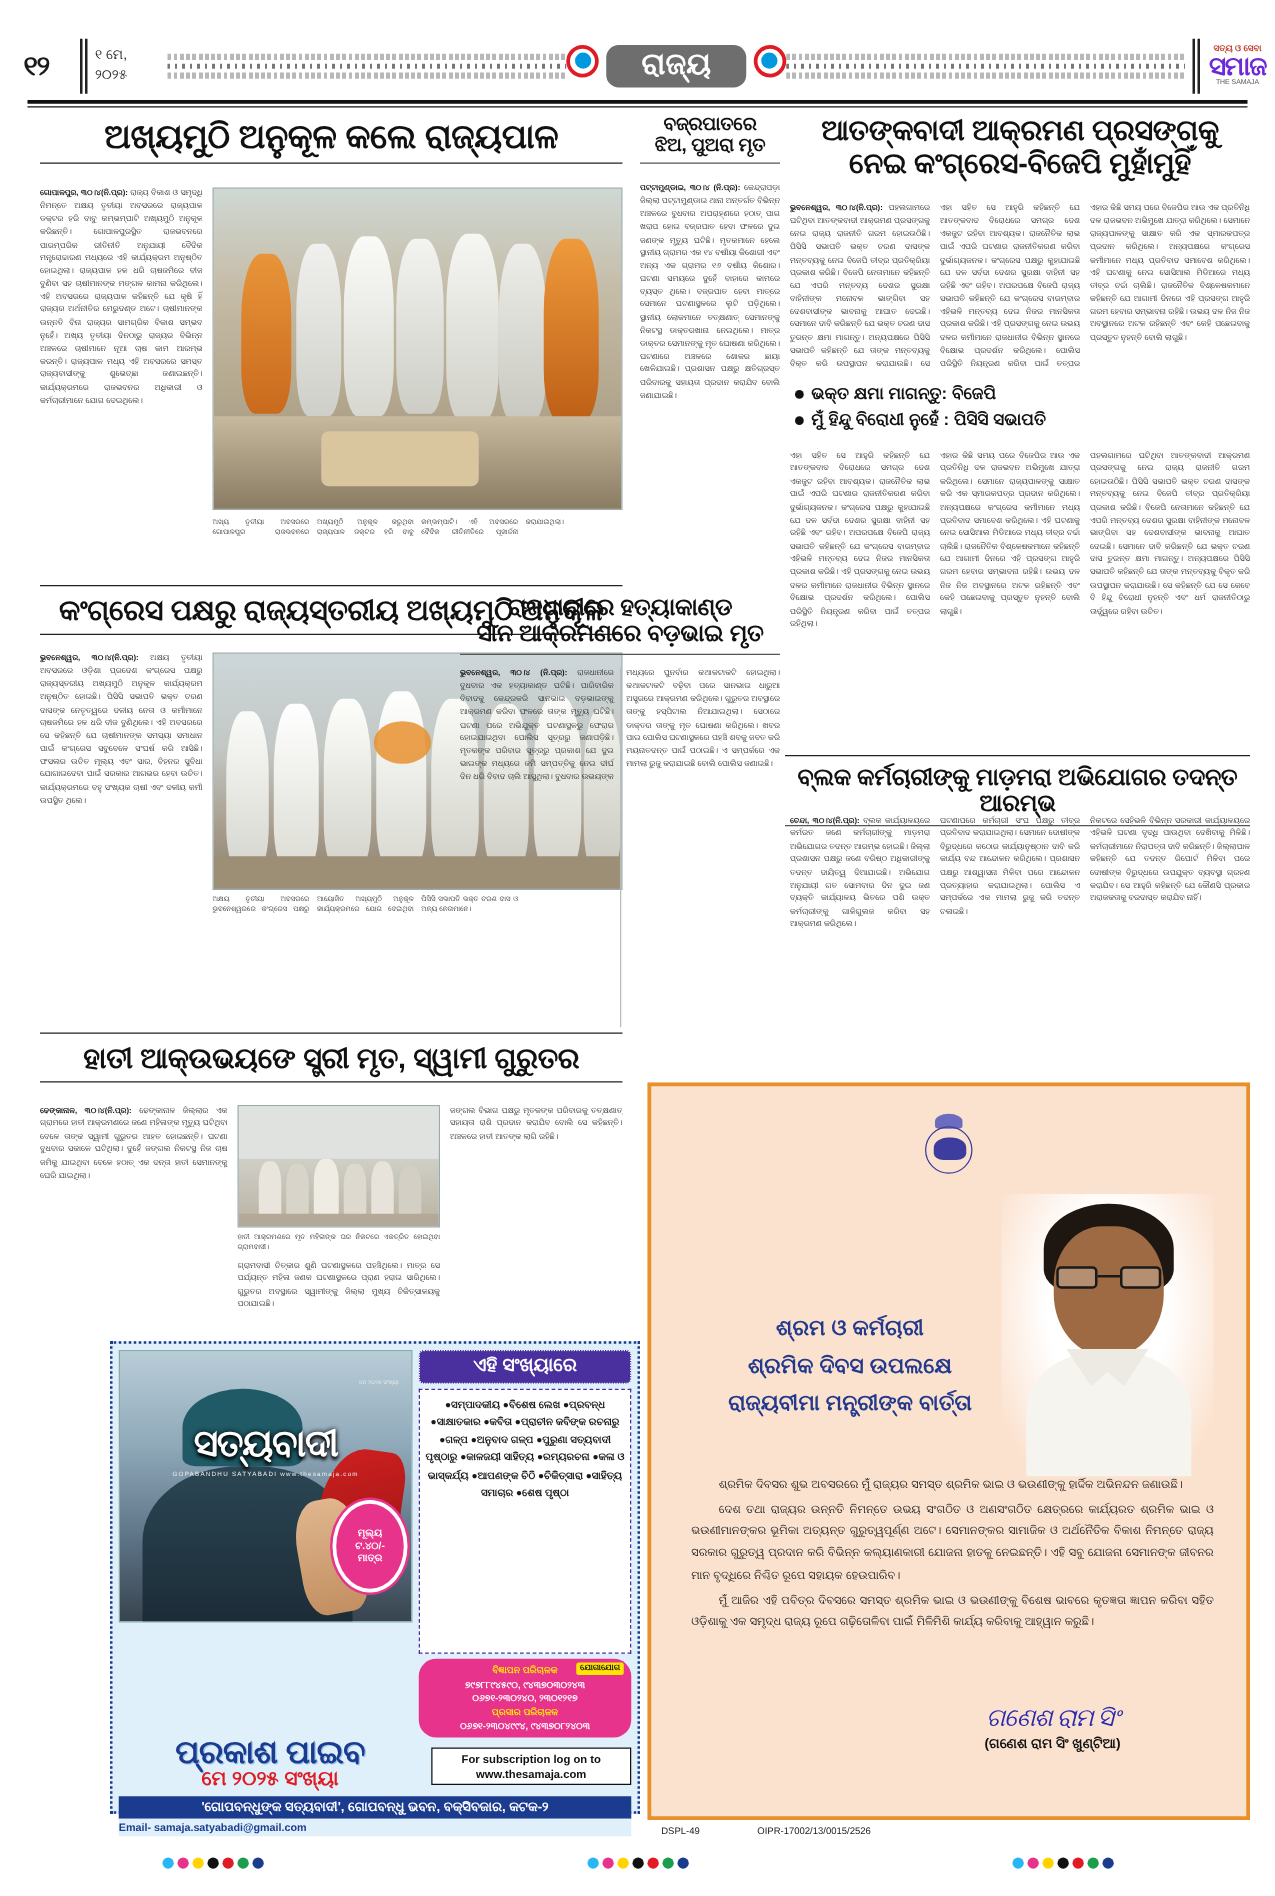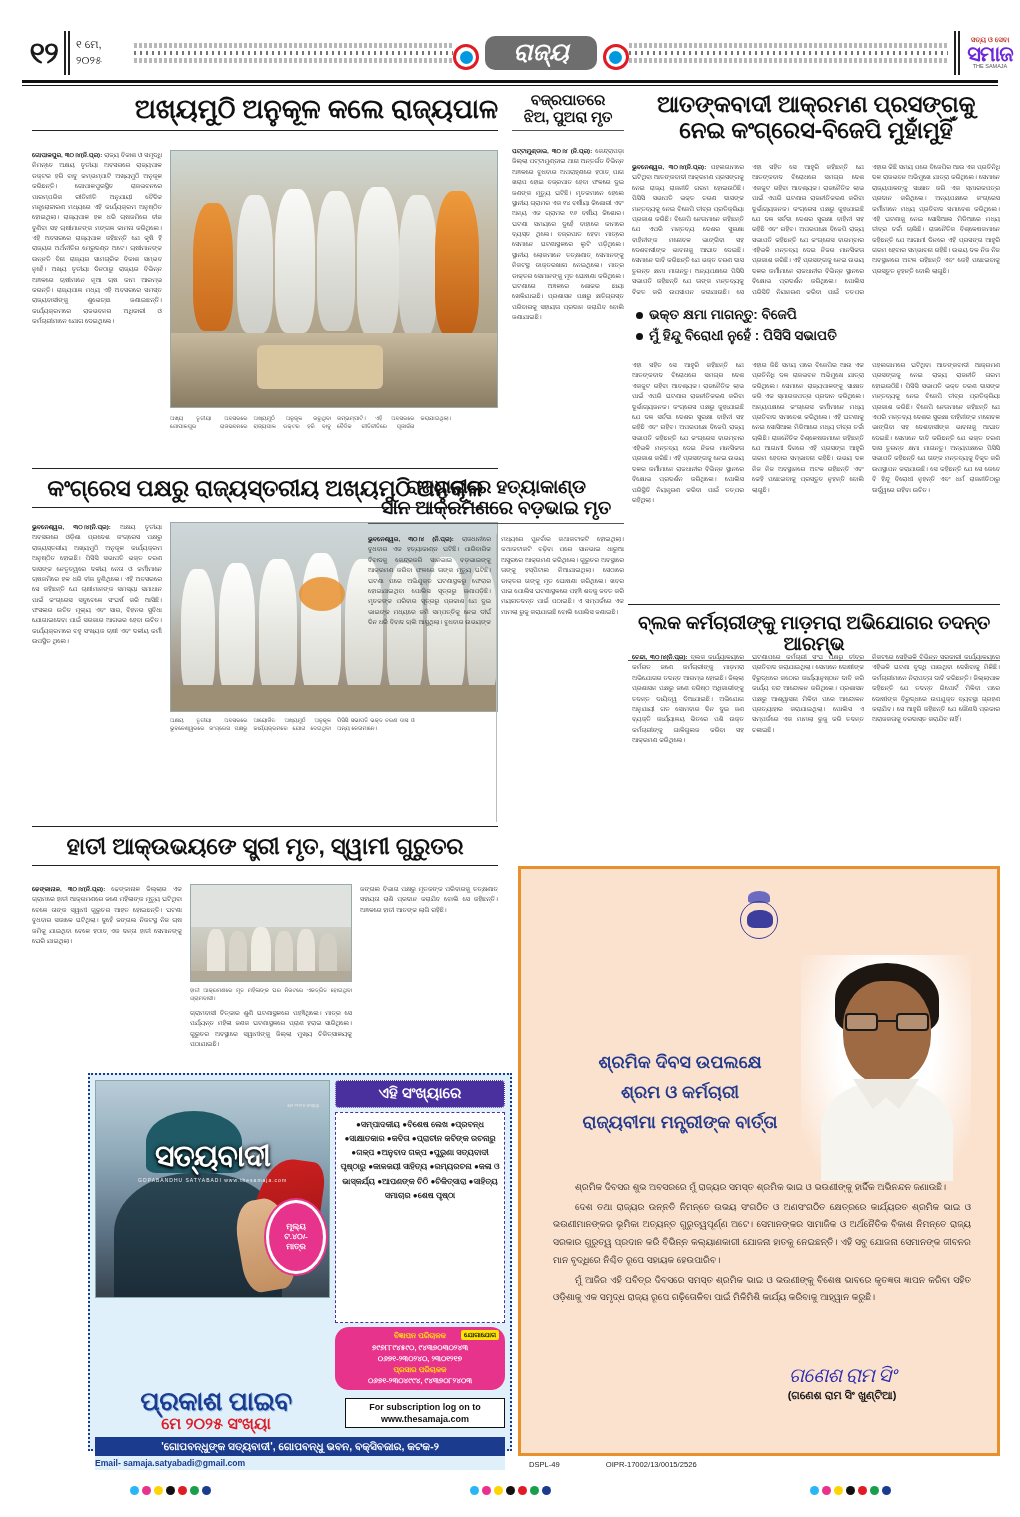--- a/index.html
+++ b/index.html
@@ -6,43 +6,43 @@
   html, body {
     width: 1020px; height: 1517px;
     background: #ffffff;
     font-family: "Liberation Sans", sans-serif;
     overflow: hidden;
   }
   .page { position: relative; width: 1020px; height: 1517px; background:#fff; }
 
   
   .masthead { position:absolute; left:0; top:22px; width:1020px; height:62px; display:flex; align-items:center; }
-  .pageno { width:58px; text-align:right; font-size:30px; font-weight:bold; color:#1a1a1a; line-height:1; letter-spacing:-1px; }
+  .pageno { width:58px; text-align:center; font-size:22px; font-weight:bold; color:#1a1a1a; line-height:1; letter-spacing:-1px; }
   .mh-rule { width:6px; height:44px; border-left:2px solid #222; border-right:2px solid #222; margin:0 6px; }
   .dateblk { font-size:11px; color:#222; line-height:1.45; width:58px; }
   .stripes { flex:1; height:34px; display:flex; flex-direction:column; justify-content:center; gap:3px; position:relative; }
   .stripe { height:5px; background:repeating-linear-gradient(90deg,#b8b8b8 0 3px,#ffffff 3px 5px); }
   .stripe.dotted { height:4px; background:repeating-linear-gradient(90deg,#777 0 2px,#fff 2px 6px); }
   .dotcircle { width:26px; height:26px; border-radius:50%; border:3px solid #e01b24; background:#fff;
                display:flex; align-items:center; justify-content:center; flex:0 0 auto; }
   .dotcircle i { display:block; width:13px; height:13px; border-radius:50%; background:#0099e0; }
   .sectionpill { background:#6e6e6e; color:#fff; font-size:24px; font-weight:bold; padding:3px 28px 6px;
                  border-radius:10px; line-height:1.05; }
-  .mh-center { display:flex; align-items:flex-end; gap:6px;font-style:italic; }
+  .mh-center { display:flex; align-items:flex-start; gap:6px; }
   .mh-endrule { width:6px; height:44px; border-left:2px solid #222; border-right:2px solid #222; margin-left:6px;}
   .logo { width:60px; text-align:center; line-height:1; }
   .logo .l-top { font-size:7px; color:#c0392b; font-weight:bold; }
   .logo .l-mid { font-size:21px; color:#6d28d9; font-weight:bold; letter-spacing:-1px; }
   .logo .l-bot { font-size:5.5px; color:#555; }
   .mh-baseline { position:absolute; left:22px; top:80px; width:976px; border-top:3px solid #111; }
   .mh-baseline2 { position:absolute; left:22px; top:85px; width:976px; border-top:1px solid #111; }
 
   
   .hl { font-weight:bold; color:#111; text-align:center; line-height:1.12; letter-spacing:-0.3px; }
-  .hl-xl { font-size:27px;text-align:right; }
+  .hl-xl { font-size:27px; }
   .hl-lg { font-size:23px; }
   .hl-md { font-size:19px; }
   .hl-sm { font-size:15px; }
   .body-col { font-size:6.4px; line-height:1.62; color:#2b2b2b; text-align:justify; overflow:hidden;
               -webkit-hyphens:auto; hyphens:auto; word-break:break-word; }
   .byline { font-size:6.2px; font-weight:bold; color:#111; }
   .caption { font-size:5.6px; line-height:1.5; color:#333; text-align:justify; }
 
   
   .photo { background:#cfd6cd; position:relative; overflow:hidden; border:0.5px solid #9aa; }
@@ -371,22 +371,22 @@
       <div class="gp-face"></div>
       <div class="gp-glass">
         <div class="lens l"></div>
           <div class="bridge"></div>
           <div class="lens r"></div>
       </div>
       <div class="gp-collar"></div>
     </div>
 
     <div class="govt-title">
+      <div>ଶ୍ରମ ଓ କର୍ମଚାରୀ</div>
       <div>ଶ୍ରମିକ ଦିବସ ଉପଲକ୍ଷେ</div>
-      <div>ଶ୍ରମ ଓ କର୍ମଚାରୀ</div>
       <div>ରାଜ୍ୟବୀମା ମନ୍ତ୍ରୀଙ୍କ ବାର୍ତ୍ତା</div>
     </div>
 
     <div class="govt-body">
       <p>ଶ୍ରମିକ ଦିବସର ଶୁଭ ଅବସରରେ ମୁଁ ରାଜ୍ୟର ସମସ୍ତ ଶ୍ରମିକ ଭାଇ ଓ ଭଉଣୀଙ୍କୁ ହାର୍ଦ୍ଦିକ ଅଭିନନ୍ଦନ ଜଣାଉଛି।</p>
       <p>ଦେଶ ତଥା ରାଜ୍ୟର ଉନ୍ନତି ନିମନ୍ତେ ଉଭୟ ସଂଗଠିତ ଓ ଅଣସଂଗଠିତ କ୍ଷେତ୍ରରେ କାର୍ଯ୍ୟରତ ଶ୍ରମିକ ଭାଇ ଓ ଭଉଣୀମାନଙ୍କର ଭୂମିକା ଅତ୍ୟନ୍ତ ଗୁରୁତ୍ୱପୂର୍ଣ୍ଣ ଅଟେ। ସେମାନଙ୍କର ସାମାଜିକ ଓ ଅର୍ଥନୈତିକ ବିକାଶ ନିମନ୍ତେ ରାଜ୍ୟ ସରକାର ଗୁରୁତ୍ୱ ପ୍ରଦାନ କରି ବିଭିନ୍ନ କଲ୍ୟାଣକାରୀ ଯୋଜନା ହାତକୁ ନେଇଛନ୍ତି। ଏହି ସବୁ ଯୋଜନା ସେମାନଙ୍କ ଜୀବନର ମାନ ବୃଦ୍ଧିରେ ନିଶ୍ଚିତ ରୂପେ ସହାୟକ ହେଉପାରିବ।</p>
       <p>ମୁଁ ଆଜିର ଏହି ପବିତ୍ର ଦିବସରେ ସମସ୍ତ ଶ୍ରମିକ ଭାଇ ଓ ଭଉଣୀଙ୍କୁ ବିଶେଷ ଭାବରେ କୃତଜ୍ଞତା ଜ୍ଞାପନ କରିବା ସହିତ ଓଡ଼ିଶାକୁ ଏକ ସମୃଦ୍ଧ ରାଜ୍ୟ ରୂପେ ଗଢ଼ିତୋଳିବା ପାଇଁ ମିଳିମିଶି କାର୍ଯ୍ୟ କରିବାକୁ ଆହ୍ୱାନ କରୁଛି।</p>
     </div>
 
     <div class="sig">

